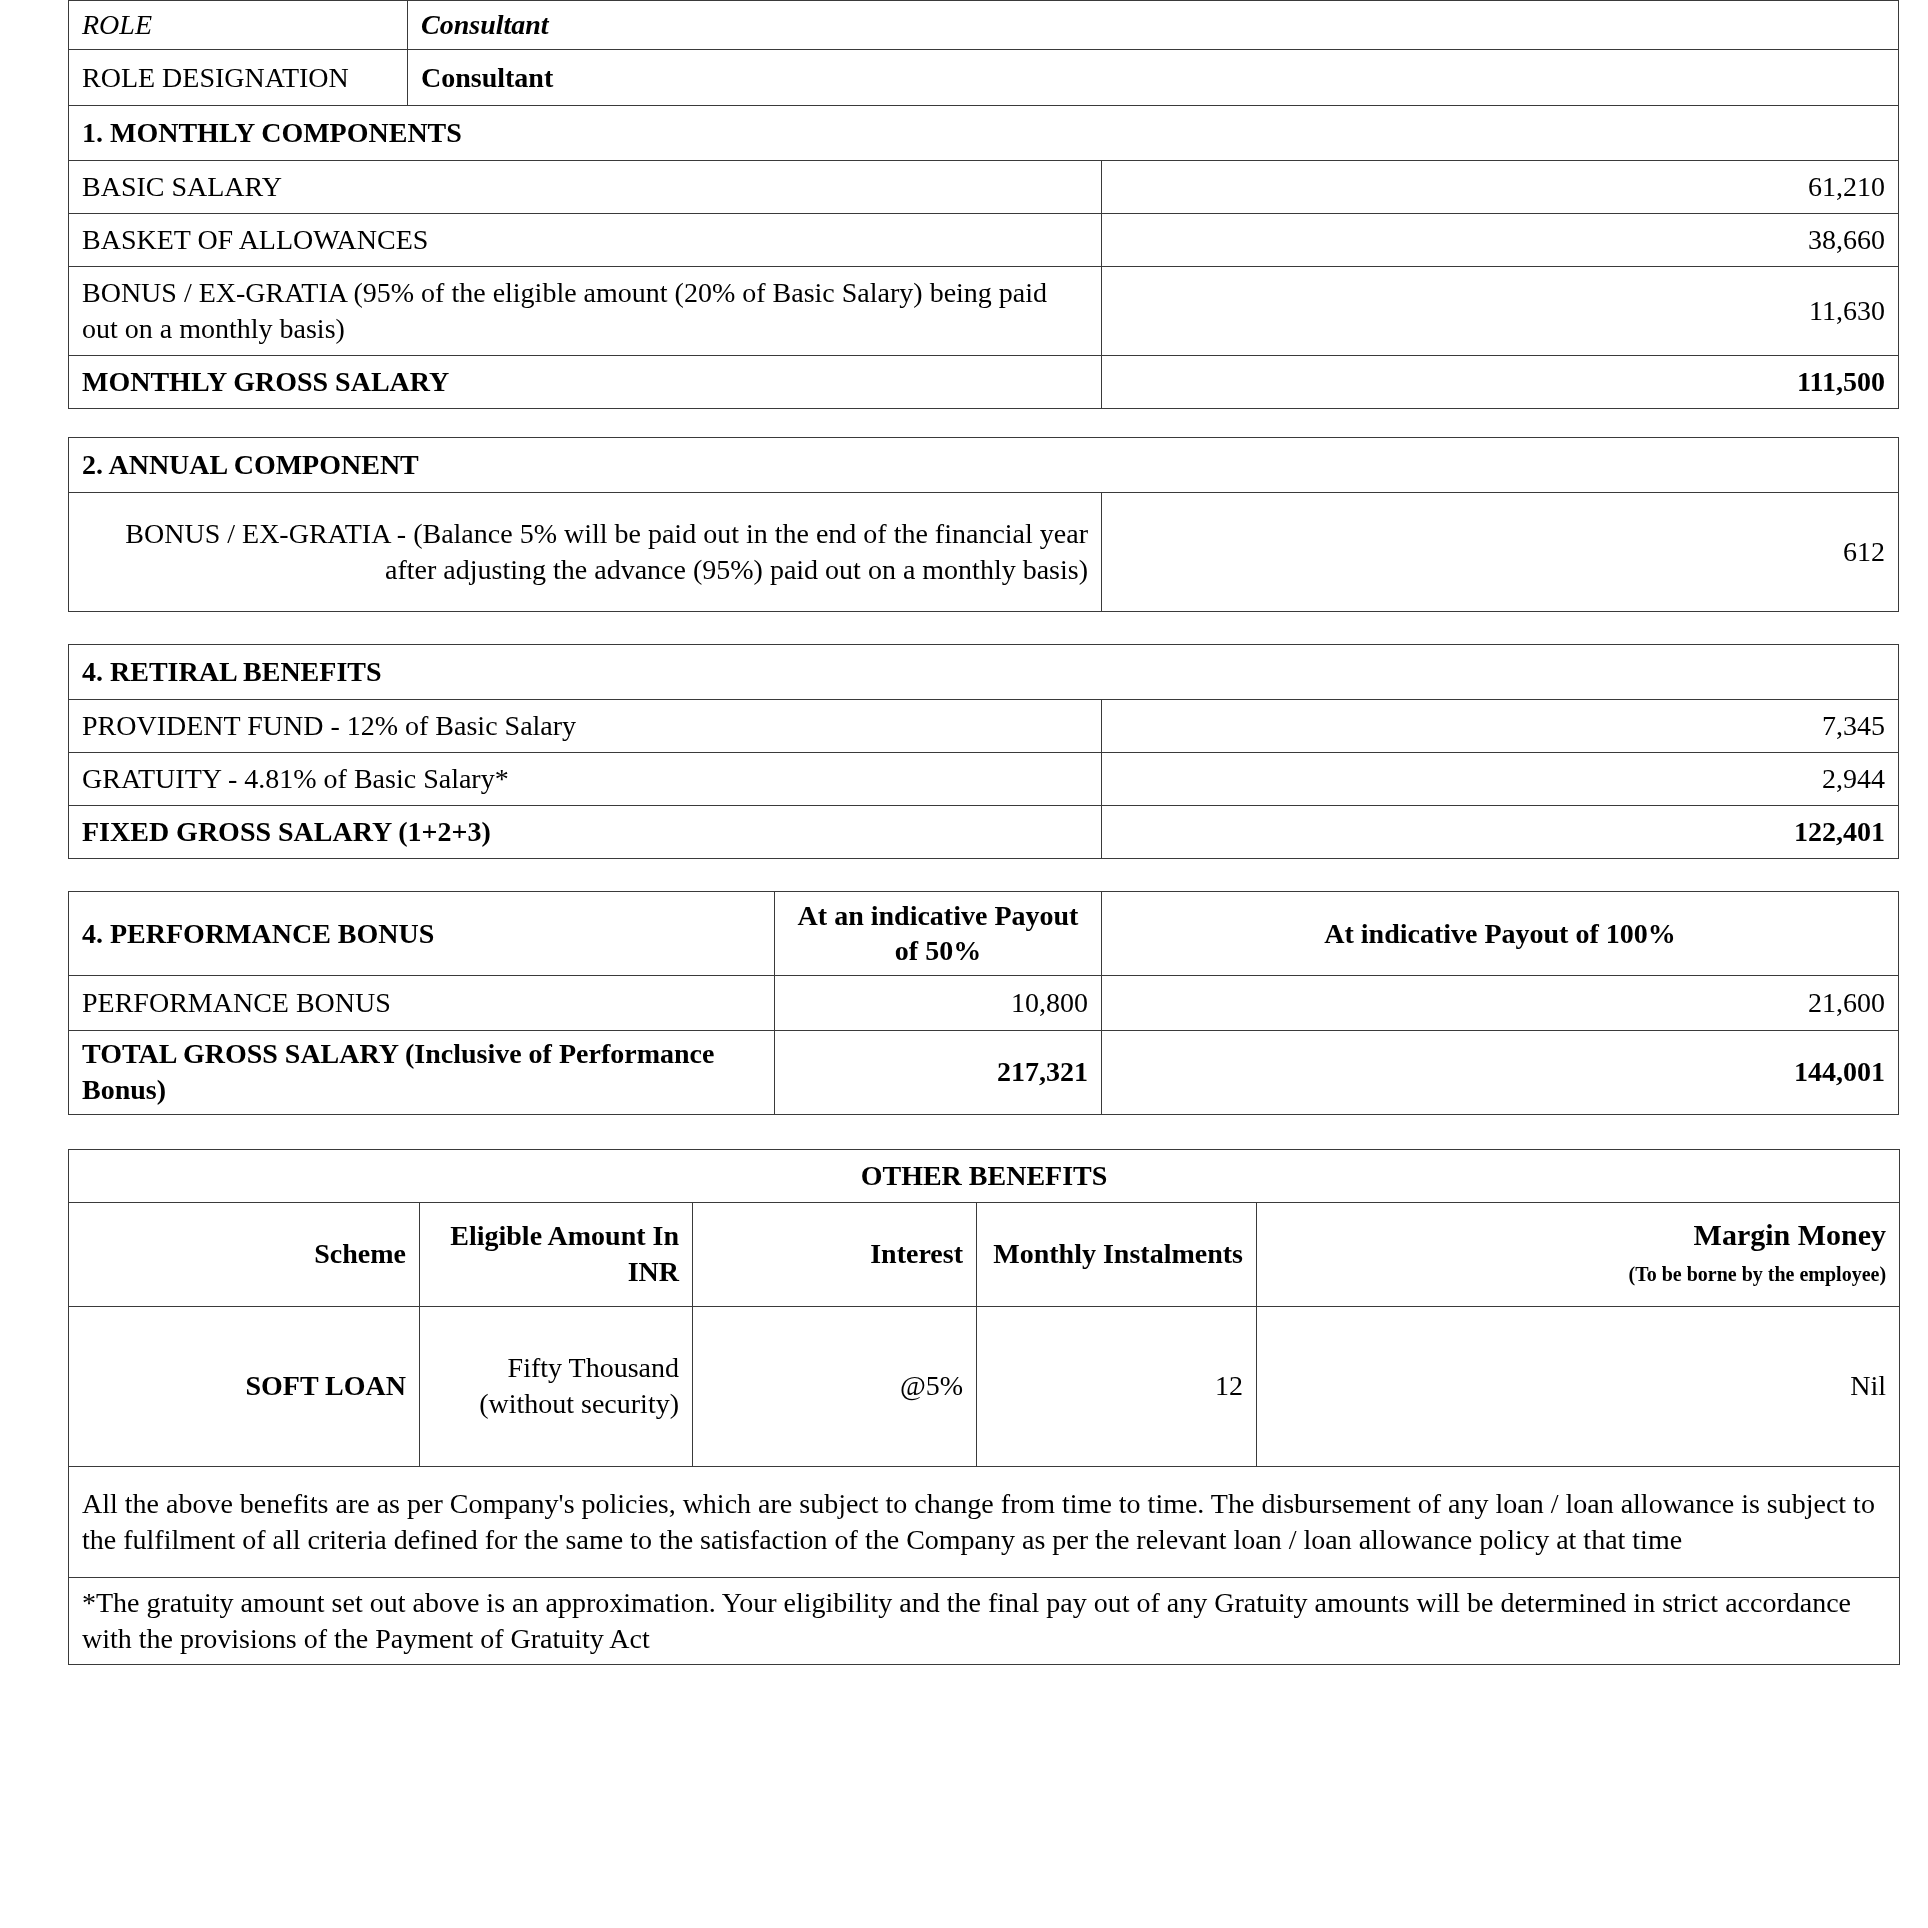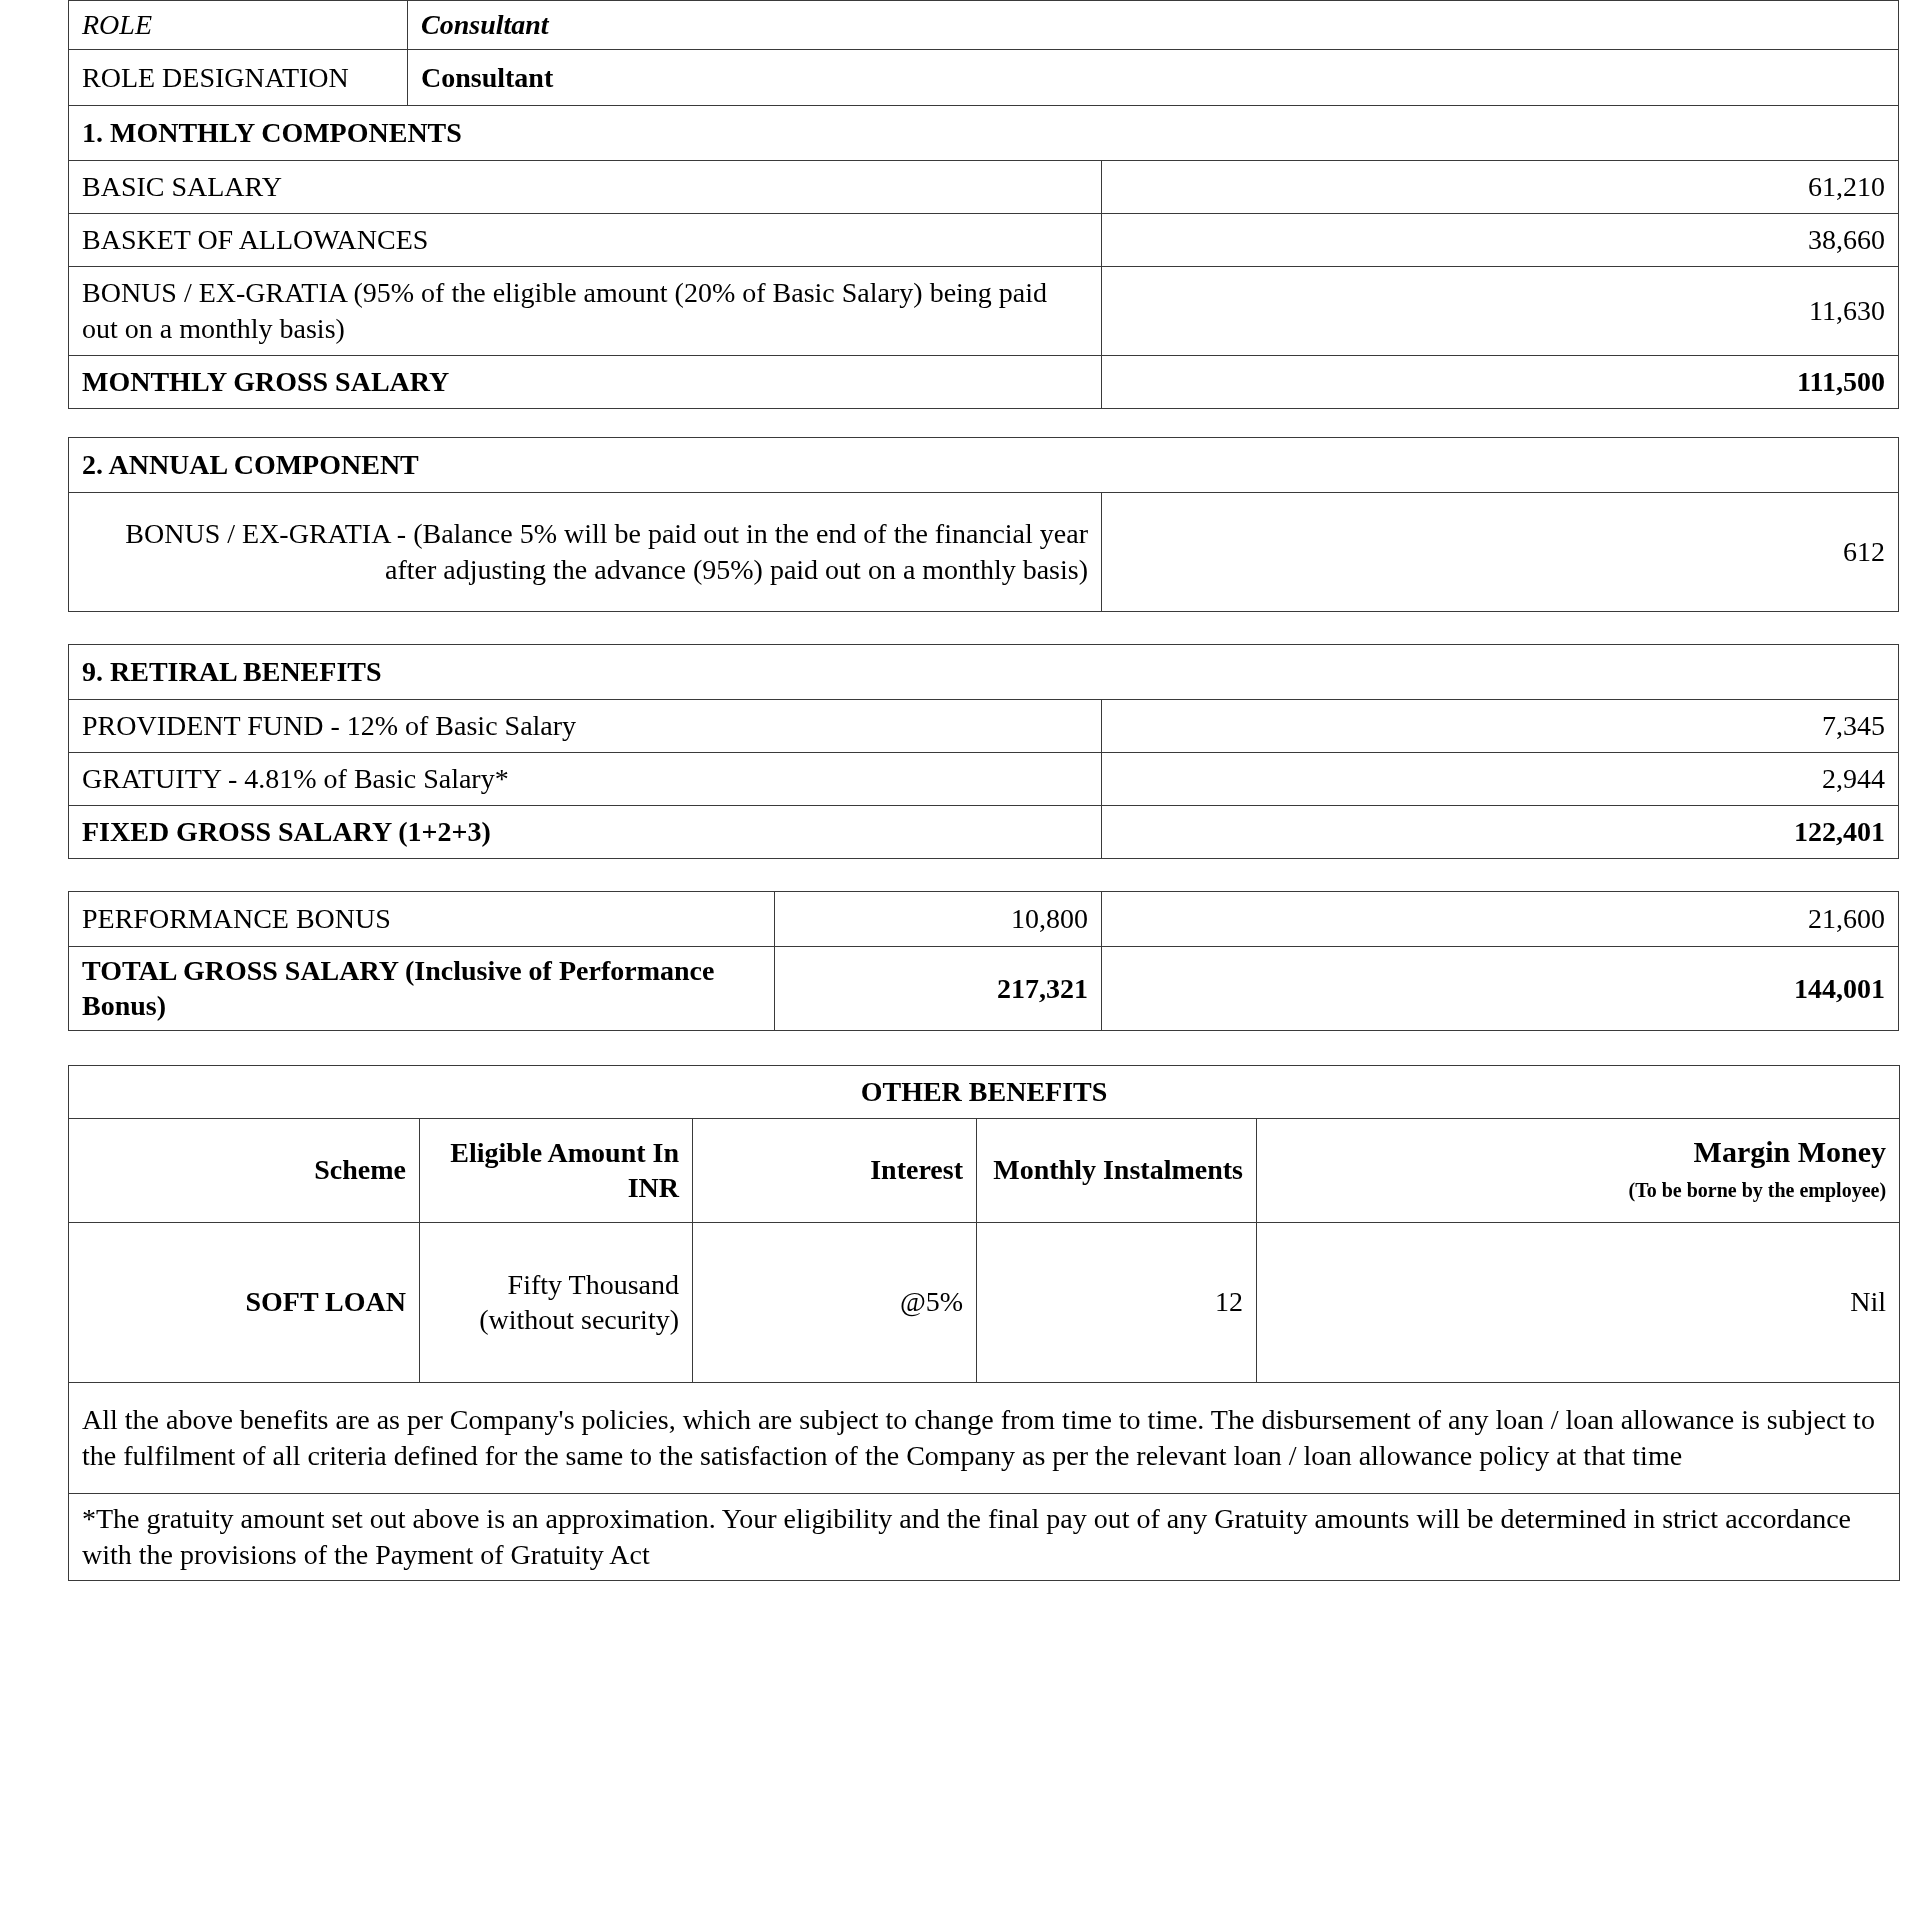--- a/index.html
+++ b/index.html
@@ -135,21 +135,21 @@
 
   <div class="gap-b"></div>
 
   <table class="blk">
     <colgroup>
         <col style="width:1033px">
         <col style="width:797px">
       </colgroup>
     <tbody>
       <tr class="h-sect">
-        <td class="b label-cell" colspan="2">9. RETIRAL BENEFITS</td>
+        <td class="b label-cell" colspan="2">4. RETIRAL BENEFITS</td>
       </tr>
       <tr class="h-line">
         <td class="label-cell">PROVIDENT FUND - 12% of Basic Salary</td>
         <td class="r amt-cell">7,345</td>
       </tr>
       <tr class="h-line">
         <td class="label-cell">GRATUITY - 4.81% of Basic Salary*</td>
         <td class="r amt-cell">2,944</td>
       </tr>
       <tr class="h-line">
@@ -161,20 +161,25 @@
 
   <div class="gap-c"></div>
 
   <table class="blk">
     <colgroup>
         <col style="width:706px">
         <col style="width:327px">
         <col style="width:797px">
       </colgroup>
     <tbody>
+      <tr class="h-pbhdr">
+        <td class="b label-cell">4. PERFORMANCE BONUS</td>
+        <td class="b c">At an indicative Payout of 50%</td>
+        <td class="b c">At indicative Payout of 100%</td>
+      </tr>
       <tr class="h-pbrow">
         <td class="label-cell">PERFORMANCE BONUS</td>
         <td class="r amt-cell">10,800</td>
         <td class="r amt-cell">21,600</td>
       </tr>
       <tr class="h-pbrow">
         <td class="b label-cell">TOTAL GROSS SALARY (Inclusive of Performance Bonus)</td>
         <td class="b r amt-cell">217,321</td>
         <td class="b r amt-cell">144,001</td>
       </tr>

